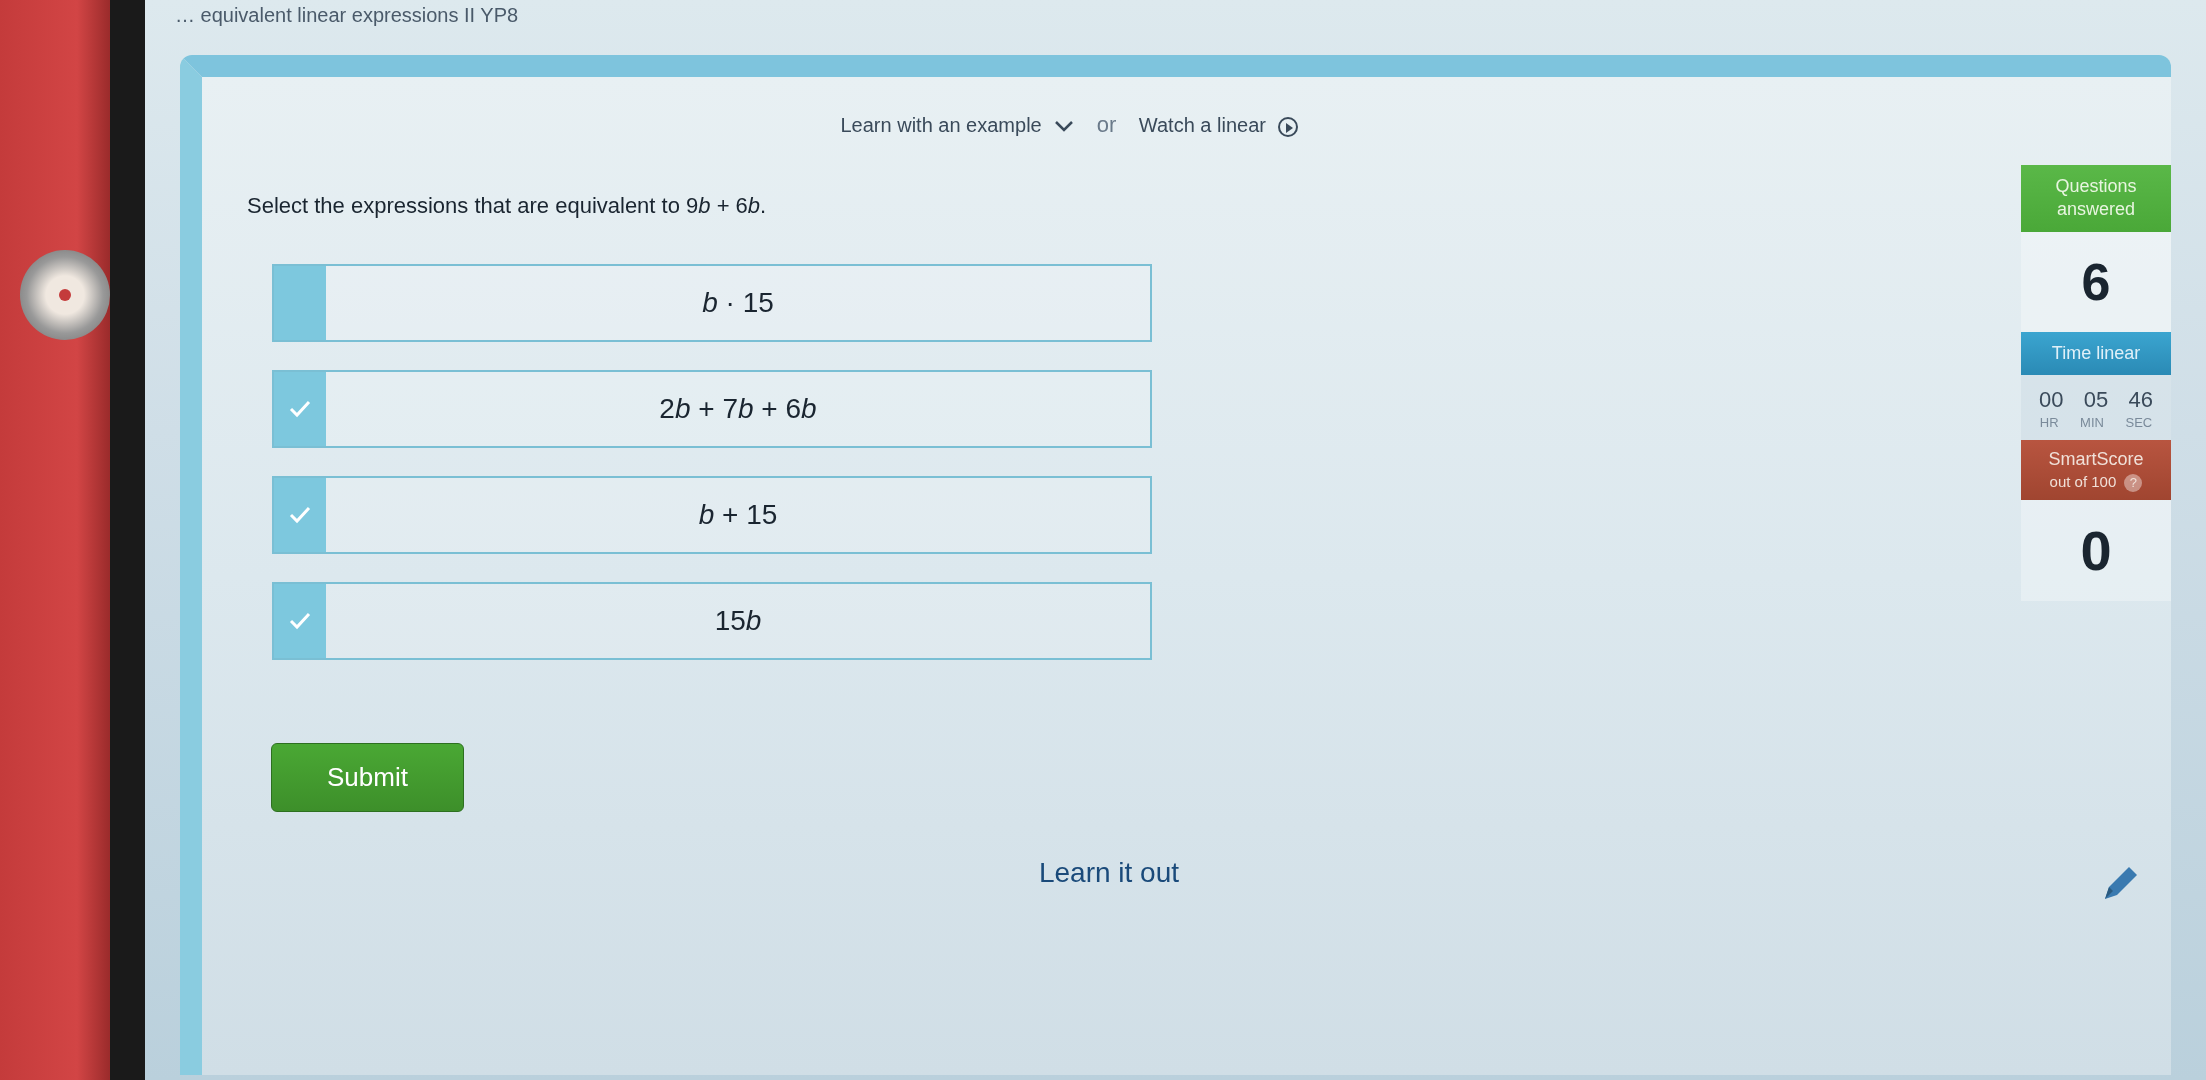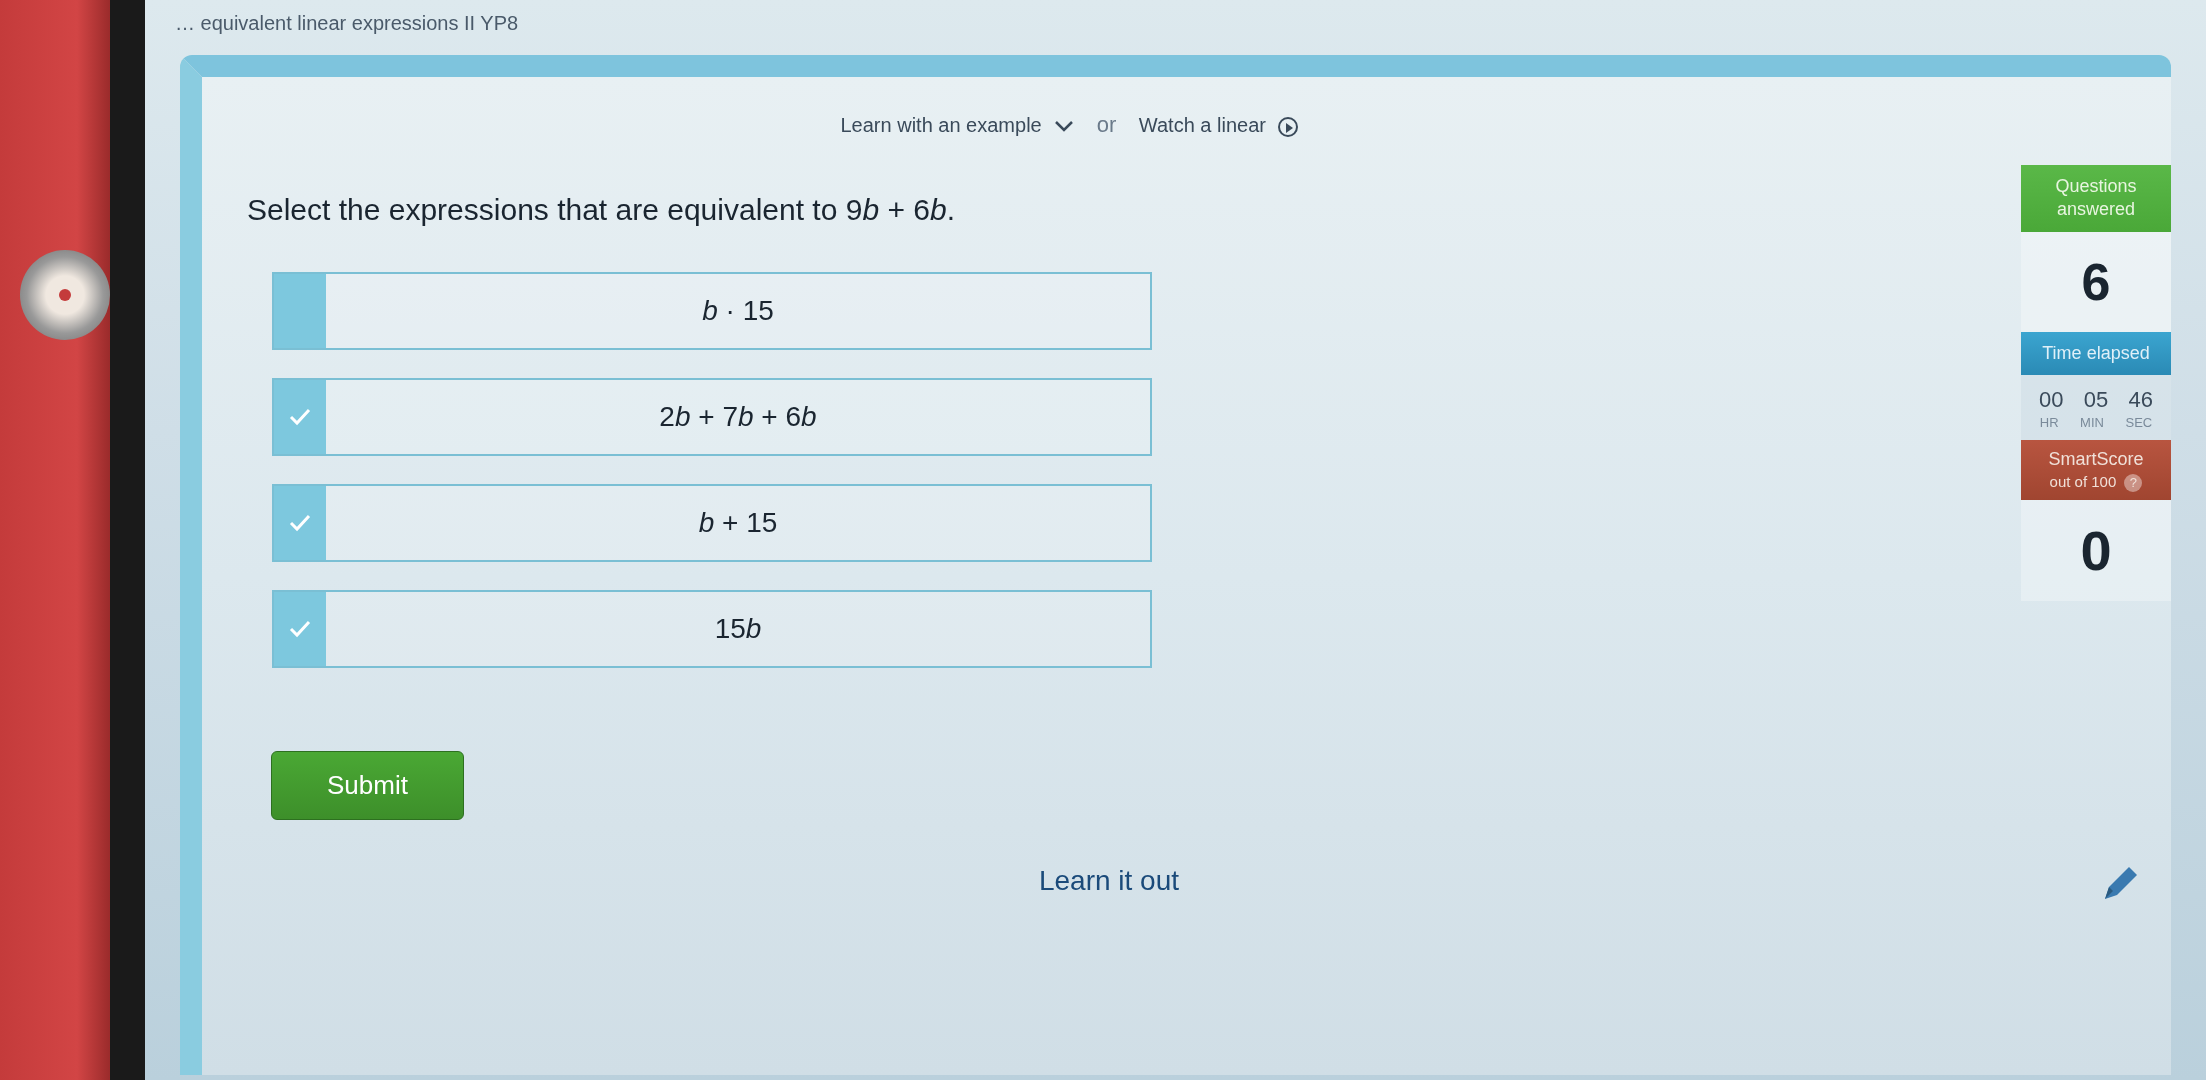--- a/index.html
+++ b/index.html
@@ -60,21 +60,21 @@
     .content-area {
       position: absolute;
       left: 145px;
       top: 0;
       right: 0;
       height: 100%;
       background: linear-gradient(to bottom, #dde9ee 0%, #cfdee7 40%, #bad0dc 100%);
     }
     
     .breadcrumb-bar {
-      padding: 12px 30px;
+      padding: 4px 30px;
       font-size: 20px;
       color: #4a5a6a;
       height: 30px;
     }
     
     .main-panel {
       margin: 25px 35px 0 35px;
       background: linear-gradient(to bottom, #e8f0f3 0%, #dce8ee 50%, #d0dee6 100%);
       border-radius: 12px 12px 0 0;
       border-top: 22px solid #7ec4dd;
@@ -125,21 +125,21 @@
       left: 6px;
       top: 4px;
       width: 0;
       height: 0;
       border-left: 7px solid #3a4a5a;
       border-top: 5px solid transparent;
       border-bottom: 5px solid transparent;
     }
     
     .question-text {
-      font-size: 30px;
+      font-size: 22px;
       color: #1a2530;
       margin-bottom: 45px;
     }
     
     .question-text .math-var {
       font-style: italic;
     }
     
     .options-container {
       width: 880px;
@@ -381,21 +381,21 @@
     </div>
     
     <button class="submit-btn">Submit</button>
     
     <div class="work-it-out">Learn it out</div>
     
     <div class="right-panel">
       <div class="stat-box-green">Questions answered</div>
       <div class="stat-value-big">6</div>
 
-      <div class="stat-box-blue">Time elapsed</div>
+      <div class="stat-box-blue">Time linear</div>
       <div class="timer-row">
         <span class="timer-val">00</span>
         <span class="timer-val">05</span>
         <span class="timer-val">46</span>
       </div>
       <div class="timer-labels">
         <span class="timer-lbl">HR</span>
         <span class="timer-lbl">MIN</span>
         <span class="timer-lbl">SEC</span>
       </div>

